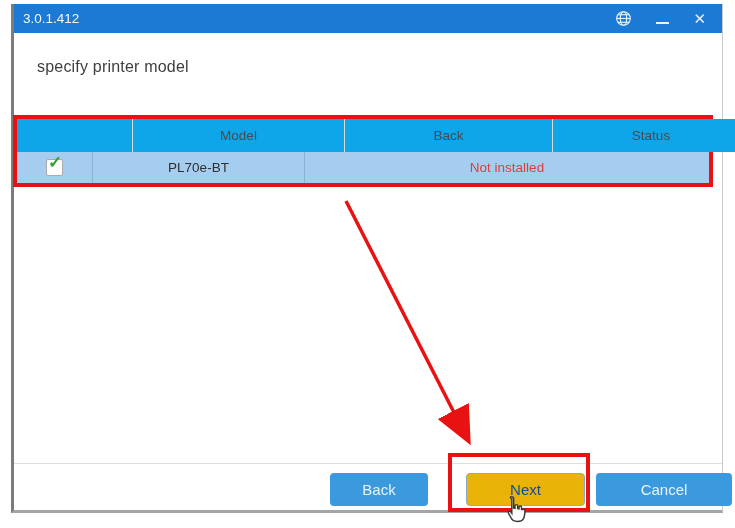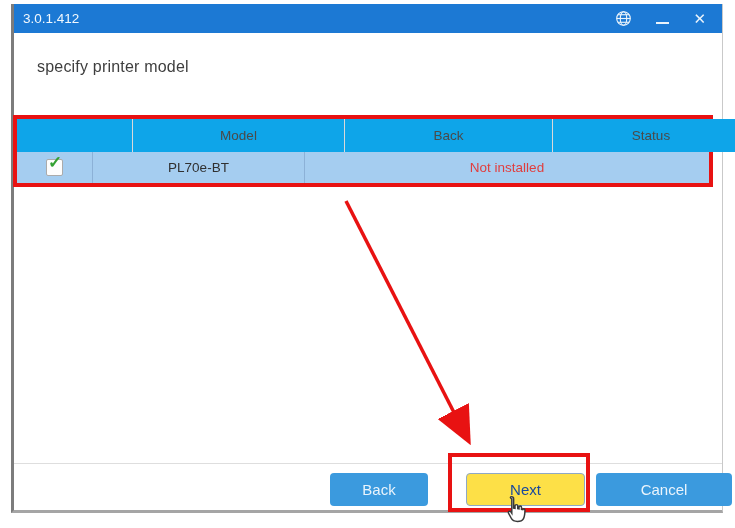--- a/index.html
+++ b/index.html
@@ -33,21 +33,21 @@
   
   .footer-sep{position:absolute;left:0;width:100%;top:459px;border-top:1px solid #dedede;}
   .btn{
     position:absolute;top:469px;height:33px;border:none;border-radius:4px;
     background:#3b9ade;color:#eaf4fc;font-size:15px;
     font-family:"Liberation Sans", sans-serif;cursor:pointer;padding:0;
   }
   .btn-back{left:316px;width:98px;}
   .btn-next{
     left:452px;width:119px;
-    background:#fde047;border:1px solid #8fa8c4;color:#17489e;box-sizing:border-box;
+    background:#eab308;border:1px solid #8fa8c4;color:#17489e;box-sizing:border-box;
   }
   .btn-cancel{left:582px;width:136px;}
   
   .table-annotation{
     position:absolute;left:13px;top:115px;width:700px;height:72px;
     border:4px solid #e81212;box-sizing:border-box;background:#fff;
   }
   .ptable{width:100%;height:100%;display:flex;flex-direction:column;}
   .trow{display:flex;width:100%;}
   .thead{height:33px;background:#0ea5e9;padding-left:40px;}

